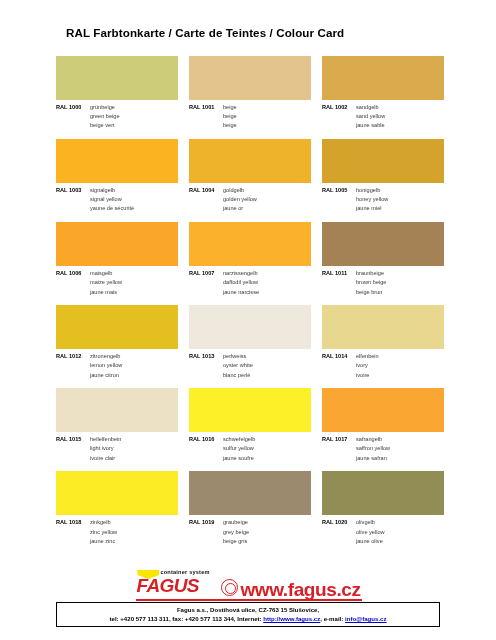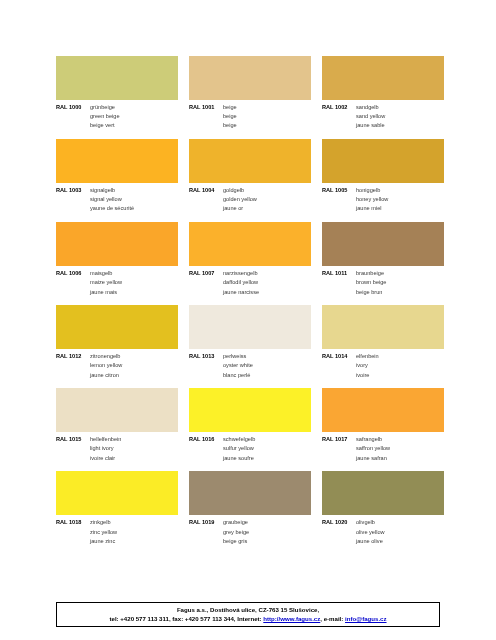--- a/index.html
+++ b/index.html
@@ -201,20 +201,21 @@
   .flink {
     color: #0000cc;
     text-decoration: underline;
   }
 </style>
 </head>
 <body>
 
 <div class="page">
 
+  <div class="page-title">RAL Farbtonkarte / Carte de Teintes / Colour Card</div>
 
   <div class="grid">
       <div class="row">
         <div class="cell">
           <div class="swatch" style="background: rgb(205, 204, 120);"></div>
           <div class="labels">
             <span class="lbl-line"><span class="ral-code">RAL 1000</span><span class="name">grünbeige</span></span>
             <span class="lbl-line indent"><span class="name">green beige</span></span>
             <span class="lbl-line indent"><span class="name">beige vert</span></span>
           </div>
@@ -361,20 +362,32 @@
           <div class="swatch" style="background: rgb(146, 141, 85);"></div>
           <div class="labels">
             <span class="lbl-line"><span class="ral-code">RAL 1020</span><span class="name">olivgelb</span></span>
             <span class="lbl-line indent"><span class="name">olive yellow</span></span>
             <span class="lbl-line indent"><span class="name">jaune olive</span></span>
           </div>
         </div>
       </div>
     </div>
 
+  <div class="footer-logo">
+    <div class="logo-wrap">
+      <div class="logo-left">
+        <div class="logo-flag"></div>
+        <div class="logo-container-system">container system</div>
+        <div class="logo-fagus">FAGUS</div>
+      </div>
+      <div class="logo-seal"></div>
+      <div class="logo-url">www.fagus.cz</div>
+      <div class="logo-underline"></div>
+    </div>
+  </div>
 
   <div class="footer-box">
     <div class="footer-line">Fagus a.s., Dostihová ulice, CZ-763 15 Slušovice,</div>
     <div class="footer-line">
       <span>tel: +420 577 113 311, fax: +420 577 113 344, Internet:</span>
       <span class="flink">http://www.fagus.cz</span><span>, e-mail:</span>
       <span class="flink">info@fagus.cz</span>
     </div>
   </div>
 

